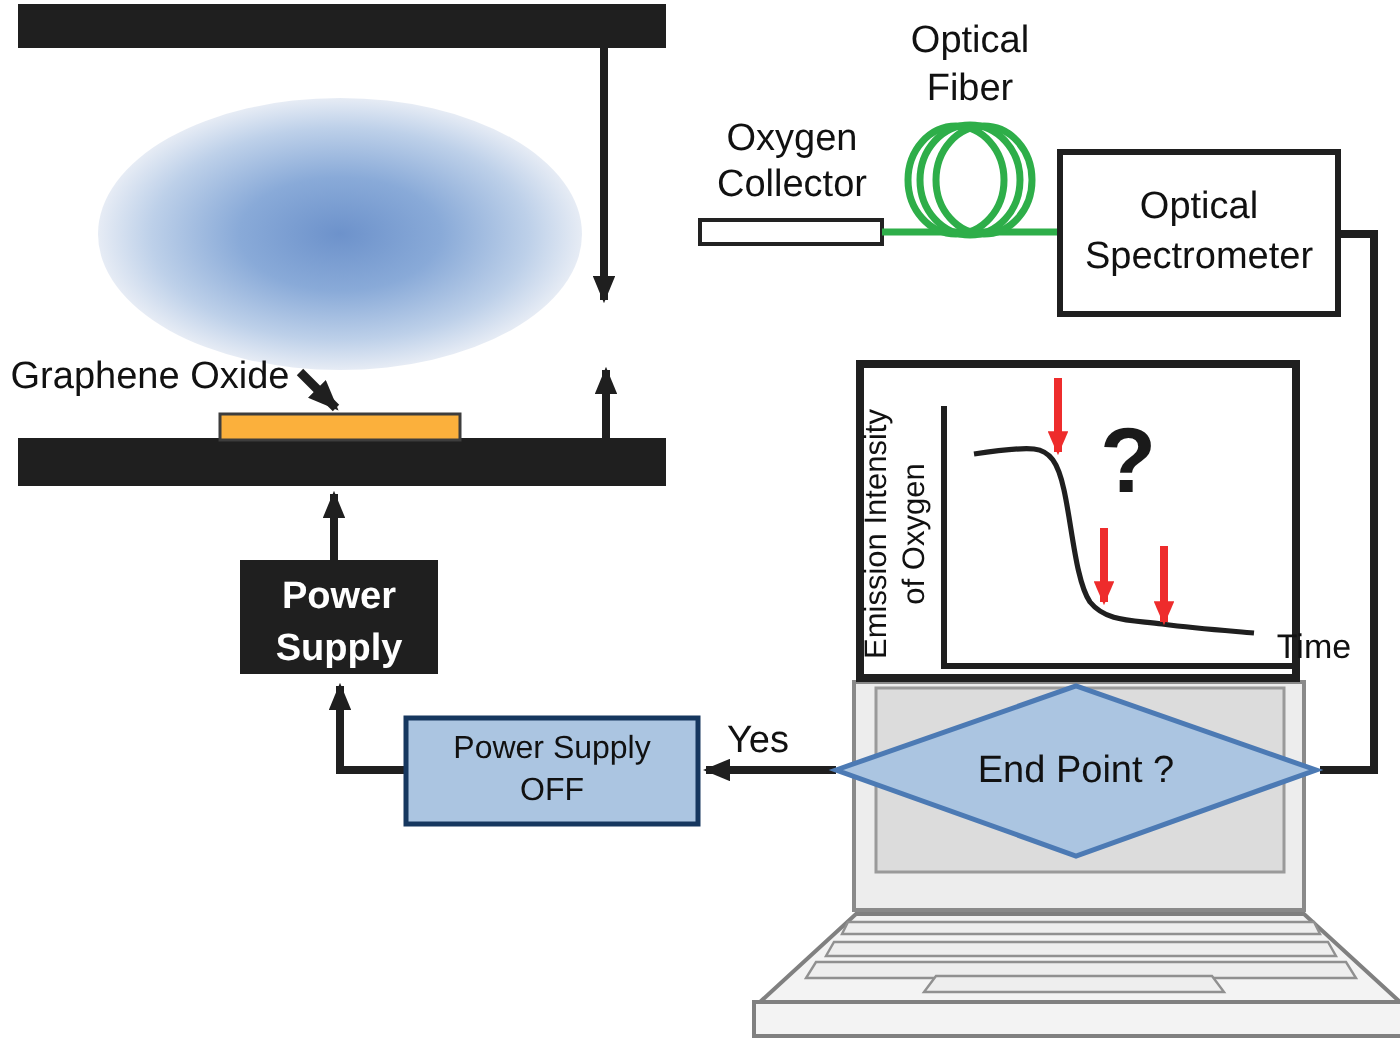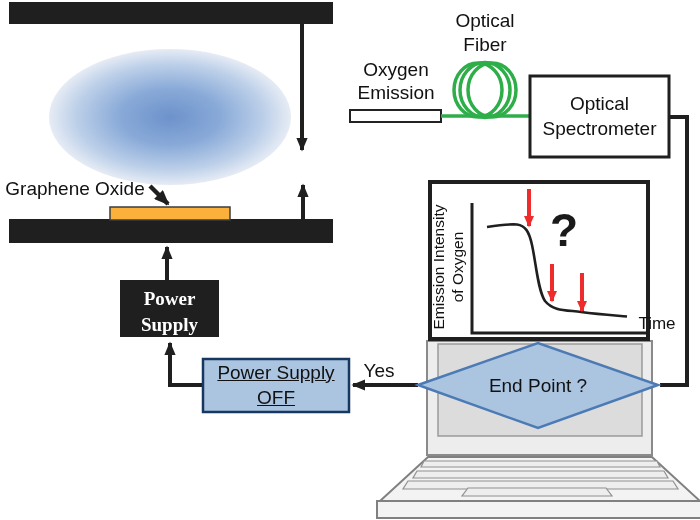--- a/index.html
+++ b/index.html
@@ -9,21 +9,21 @@
   }
   #shapes{position:absolute;left:0;top:0;}
   .lbl{position:absolute;color:#111;line-height:1.15;white-space:nowrap;}
   .ctr{text-align:center;}
   .flexbox{display:flex;flex-direction:column;align-items:center;justify-content:center;}
   .plasma-label{font-size:25px;color:#2c3a55;}
   .plasma-label sub{font-size:0.62em;}
   .lbl19{font-size:19px;}
   .lbl18{font-size:19px;}
   .ps-label{color:#fff;font-weight:bold;font-size:19px;line-height:1.35;}
-  .psoff-label{font-size:19px;line-height:1.3;text-decoration:underline;}
+  .psoff-label{font-size:16px;line-height:1.3;}
   .ylab{font-size:15.5px;line-height:1.2;transform:rotate(-90deg);}
   .qmark{font-size:46px;font-weight:bold;color:#1a1a1a;}
   .time{font-size:17px;margin-left:28px;}
 </style>
 </head>
 <body>
 
 <div id="stage">
 
   <svg id="shapes" width="700" height="520" viewBox="0 0 700 520">
@@ -89,35 +89,35 @@
       <line x1="529" y1="189" x2="529" y2="226" stroke="#ee2c2c" stroke-width="4" marker-end="url(#mr)"></line>
       <line x1="552" y1="264" x2="552" y2="301" stroke="#ee2c2c" stroke-width="4" marker-end="url(#mr)"></line>
       <line x1="582" y1="273" x2="582" y2="311" stroke="#ee2c2c" stroke-width="4" marker-end="url(#mr)"></line>
     </g>
   </svg>
 
 
   <div class="lbl ctr lbl19" style="left:0px;top:178px;width:150px;">Graphene Oxide</div>
 
 
-  <div class="lbl ctr flexbox ps-label" style="left:120px;top:280px;width:99px;height:64px;font-family:Liberation Serif, serif;">
+  <div class="lbl ctr flexbox ps-label" style="left:120px;top:280px;width:99px;height:64px;">
     <div>Power</div>
     <div>Supply</div>
   </div>
 
   <div class="lbl ctr flexbox psoff-label" style="left:203px;top:359px;width:146px;height:53px;">
     <div>Power Supply</div>
     <div>OFF</div>
   </div>
 
   <div class="lbl ctr lbl19" style="left:356px;top:360px;width:46px;">Yes</div>
 
   <div class="lbl ctr lbl18" style="left:351px;top:59px;width:90px;line-height:1.2;">
     <div>Oxygen</div>
-    <div>Emission</div>
+    <div>Collector</div>
   </div>
 
   <div class="lbl ctr lbl18" style="left:440px;top:9px;width:90px;line-height:1.25;">
     <div>Optical</div>
     <div>Fiber</div>
   </div>
 
   <div class="lbl ctr flexbox lbl18" style="left:530px;top:76px;width:139px;height:81px;line-height:1.3;">
     <div>Optical</div>
     <div>Spectrometer</div>

